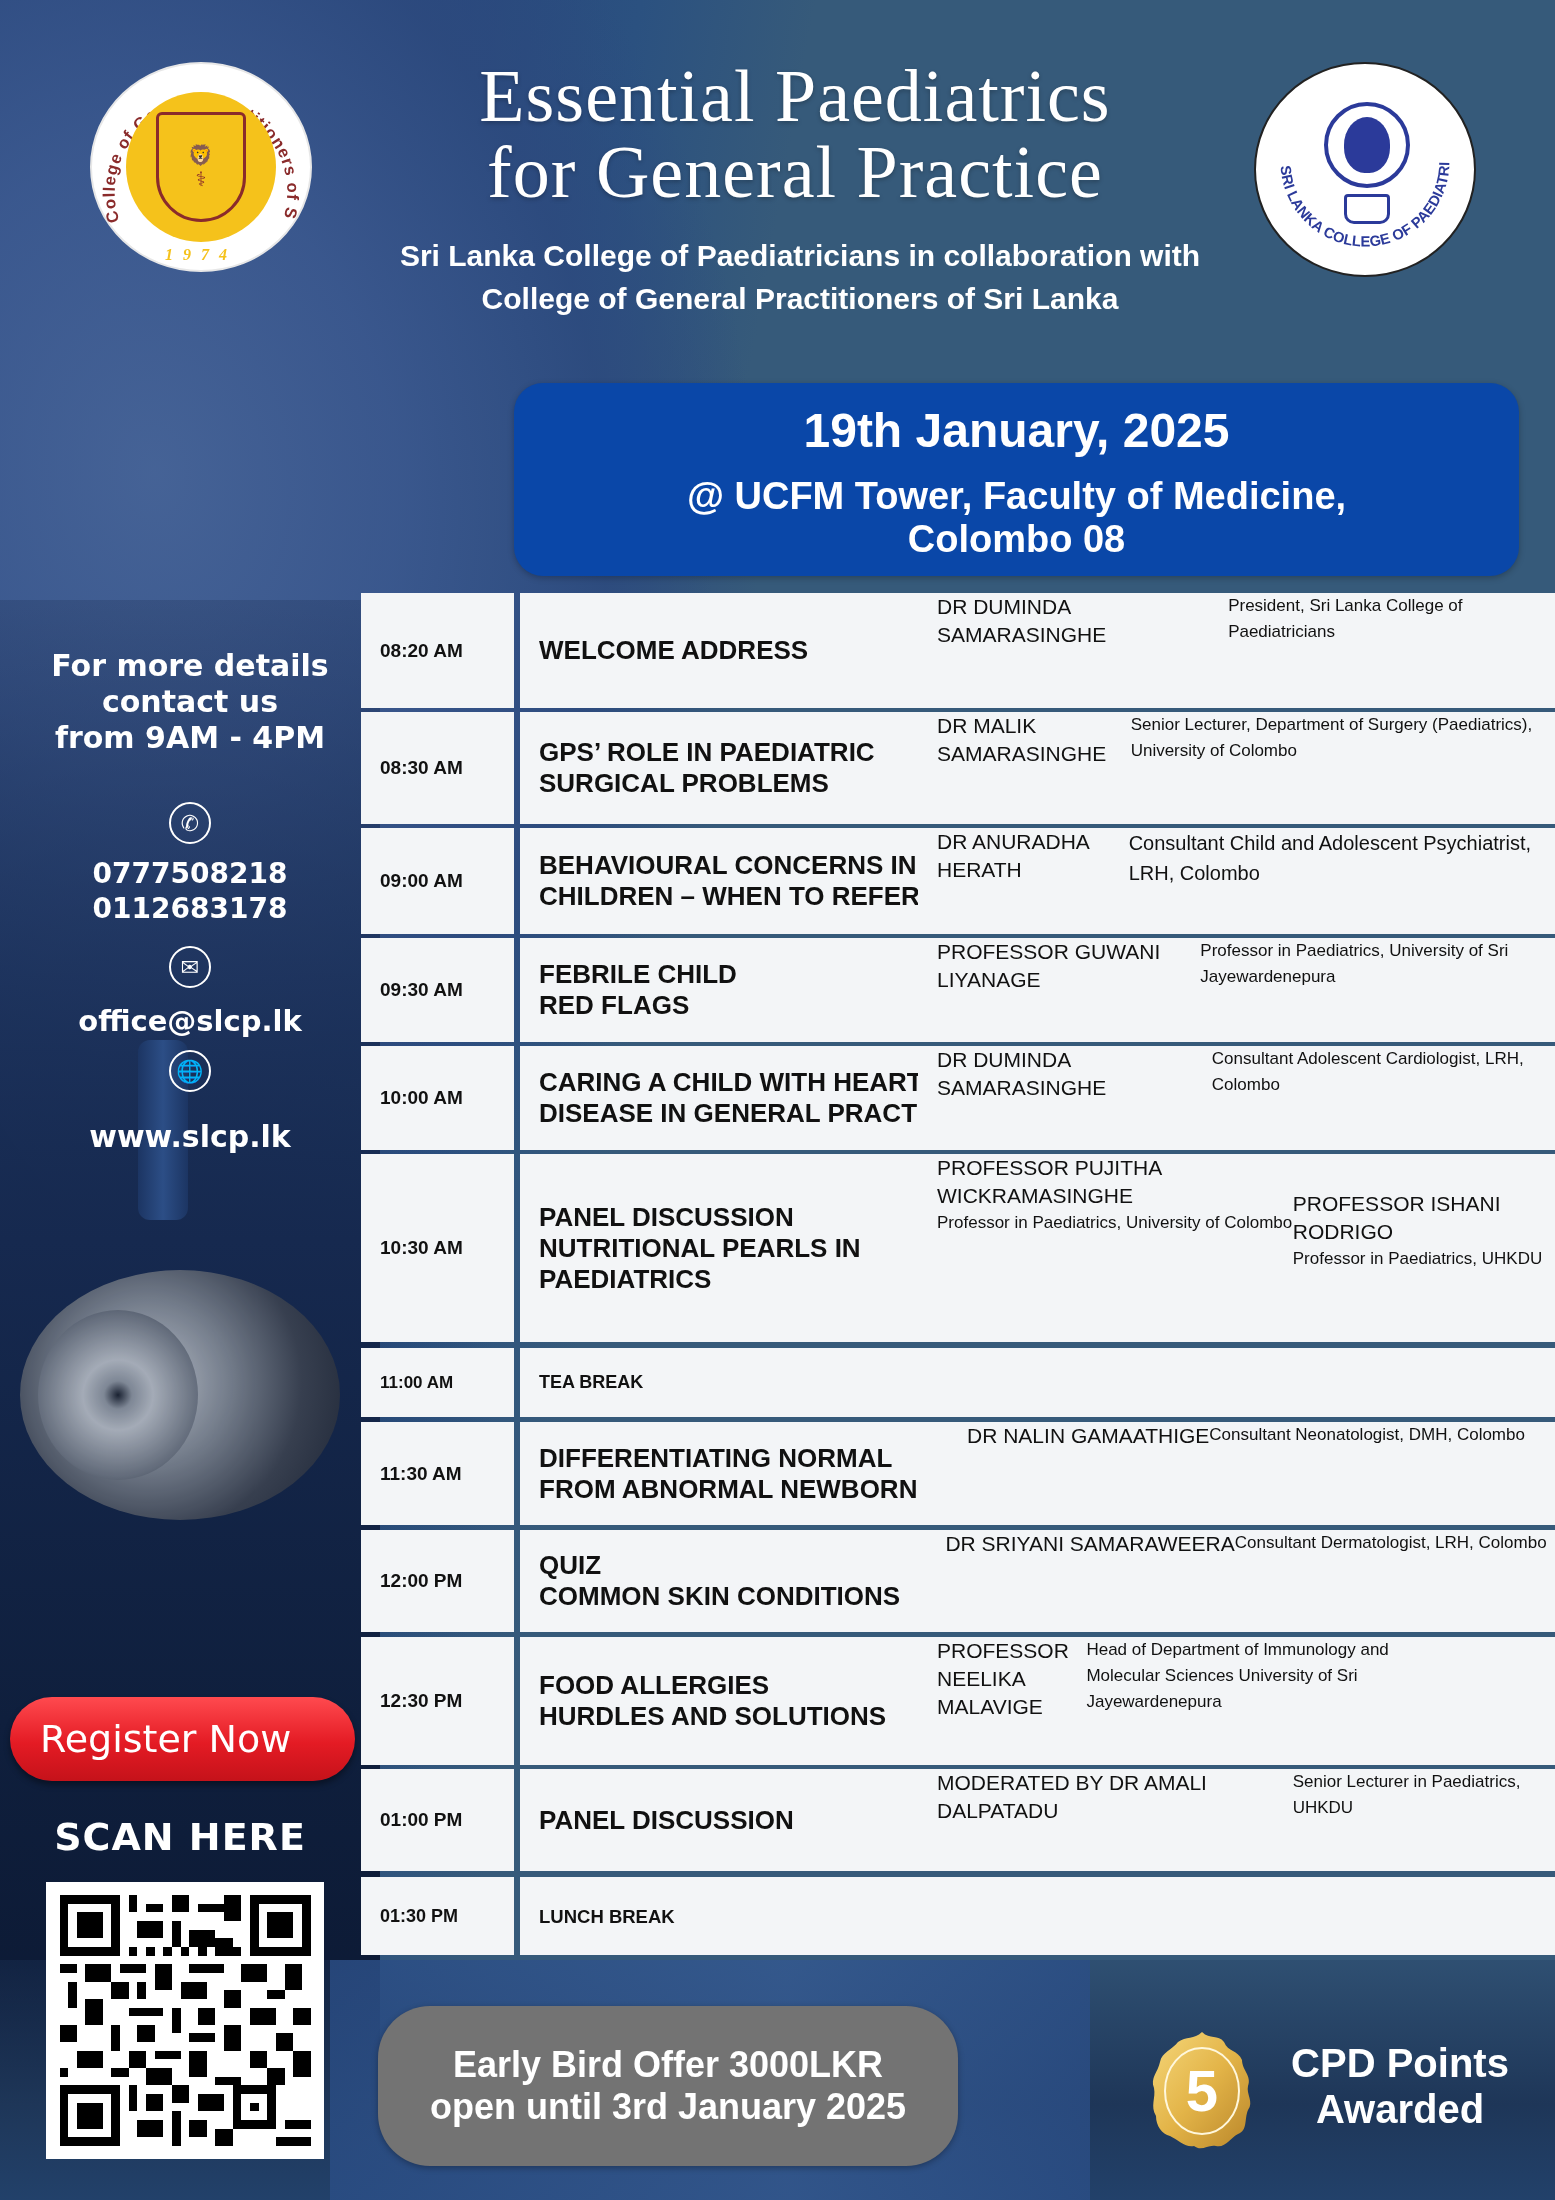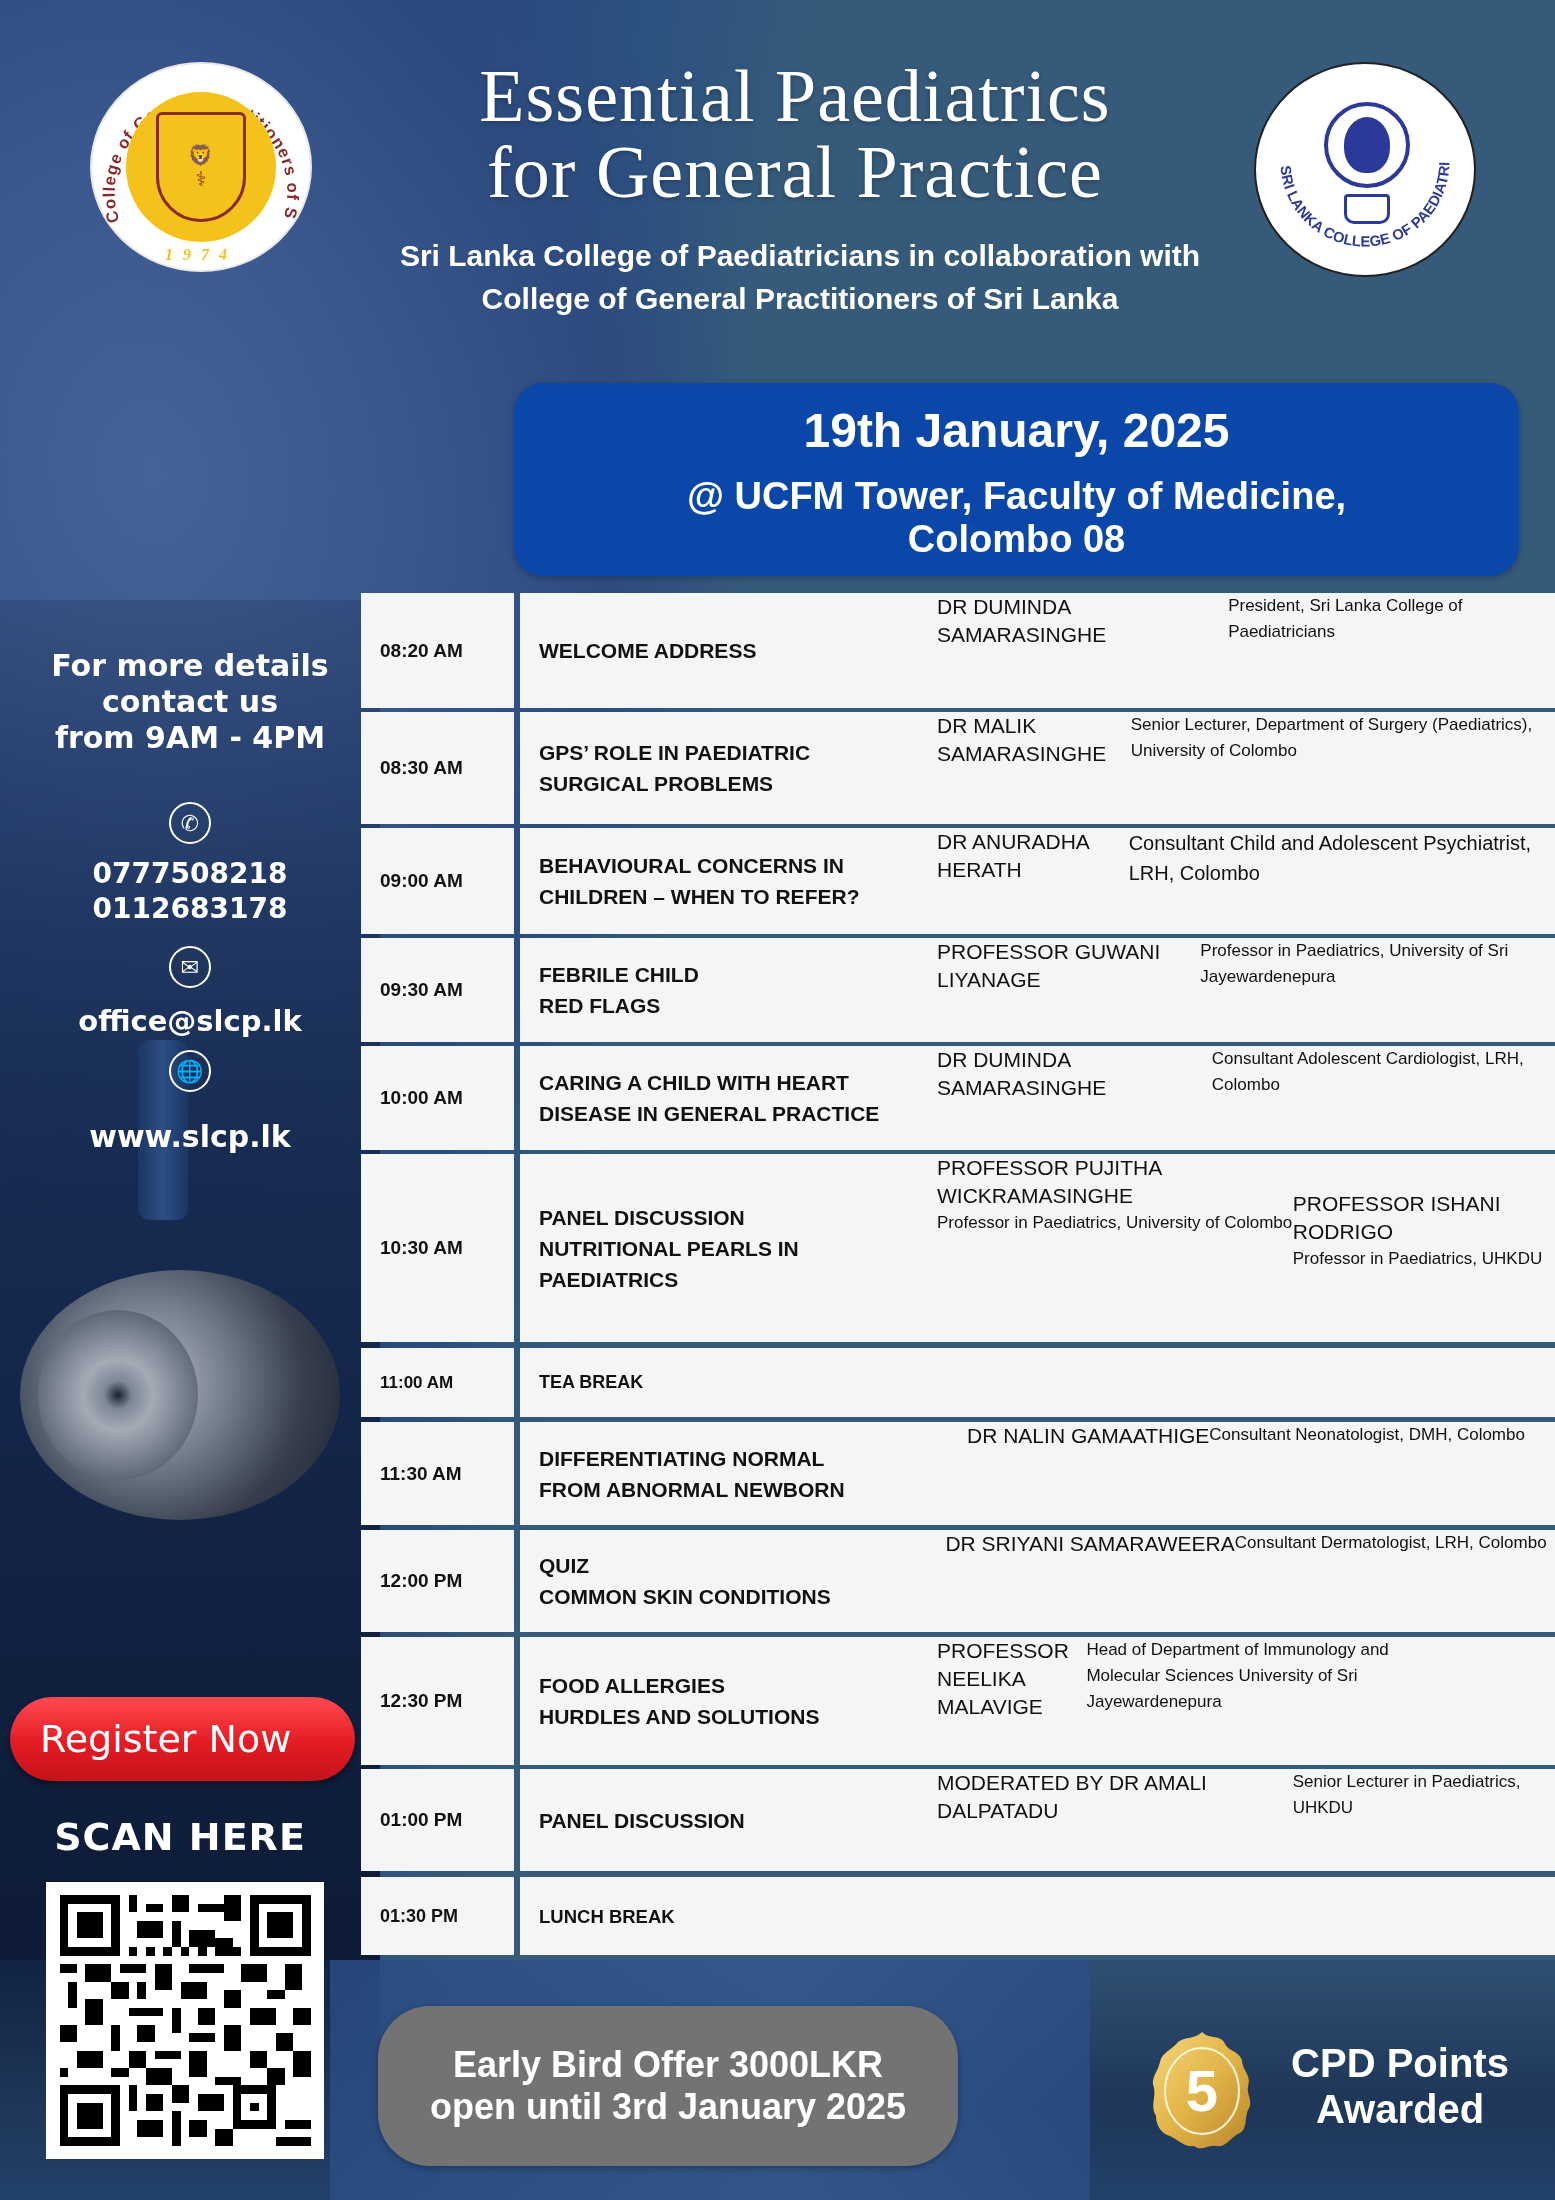--- a/index.html
+++ b/index.html
@@ -126,21 +126,21 @@
   .contact .web { font-size: 30px; margin-top: 27px; }
 
   
   .row {
     position: absolute; left: 361px; display: flex; height: 100px; color: #111;
   }
   .cell {
     background: #f3f5f7; display: flex; align-items: center; position: absolute; top: 0; bottom: 0;
   }
   .c-time { left: 0; width: 153px; padding-left: 19px; font-weight: bold; font-size: 19px; }
-  .c-topic { left: 159px; width: 452px; padding-left: 19px; font-weight: bold; font-size: 21px; line-height: 31px; flex-direction: column; align-items: flex-start; justify-content: center; }
+  .c-topic { left: 159px; width: 452px; padding-left: 19px; font-weight: bold; font-size: 26px; line-height: 31px; flex-direction: column; align-items: flex-start; justify-content: center; }
   .c-topic.wide { width: 1035px; }
   .c-speaker { left: 557px; width: 637px; padding-left: 19px; flex-direction: row; align-items: flex-start; justify-content: center; }
   .sp-name { font-size: 21px; line-height: 28px; font-weight: normal; }
   .sp-role { font-size: 17px; line-height: 26px; }
   .sp-block + .sp-block { margin-top: 36px; }
 
   
   .register {
     position: absolute; left: 10px; top: 1697px; width: 345px; height: 84px;
     background: linear-gradient(180deg, #ff4a4f 0%, #e41b24 55%, #c5121a 100%);

